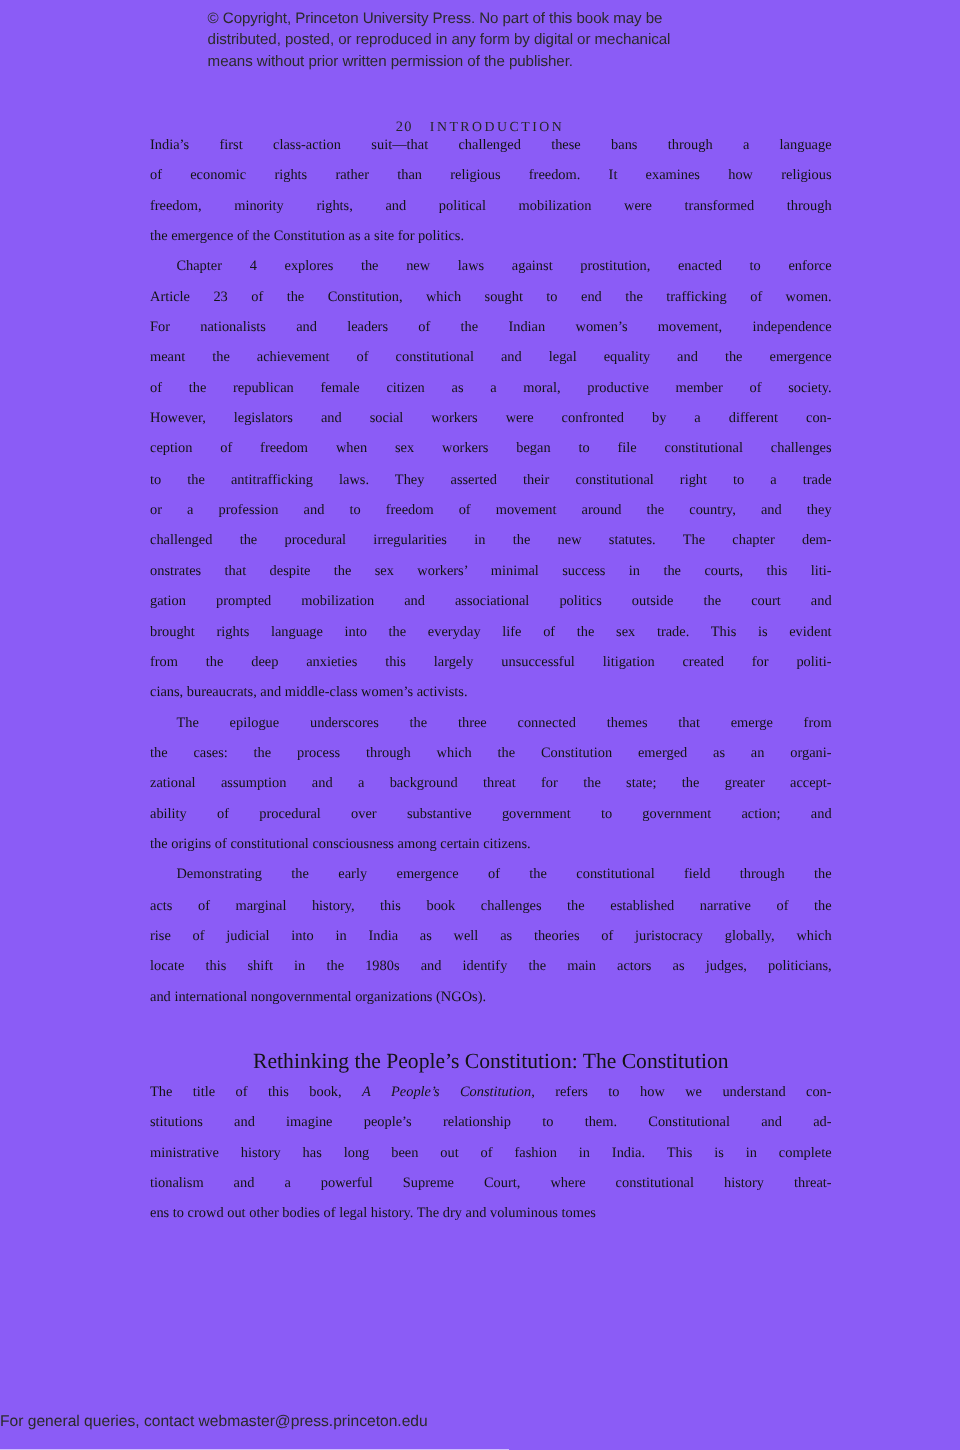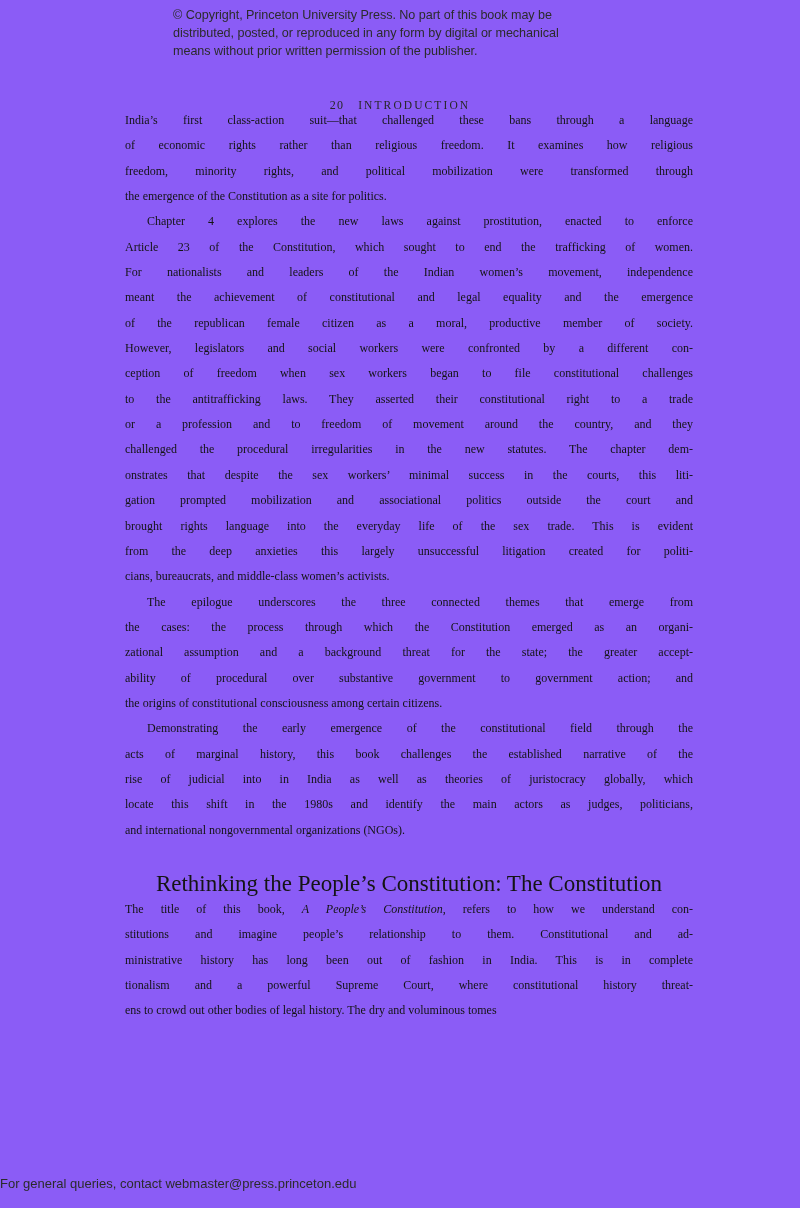--- a/index.html
+++ b/index.html
@@ -73,21 +73,21 @@
   .para .ln.stretch {
     display: block;
     text-align: justify;
     text-align-last: justify;
     white-space: normal;
   }
   .para em { font-style: italic; }
 
   
   .section-heading {
-    font-size: 23px;
+    font-size: 18px;
     line-height: 26px;
     text-align: center;
     font-weight: normal;
     color: #141414;
     margin: 28px 0 0 0;
     padding: 0;
   }
   .after-heading { }
 
   

